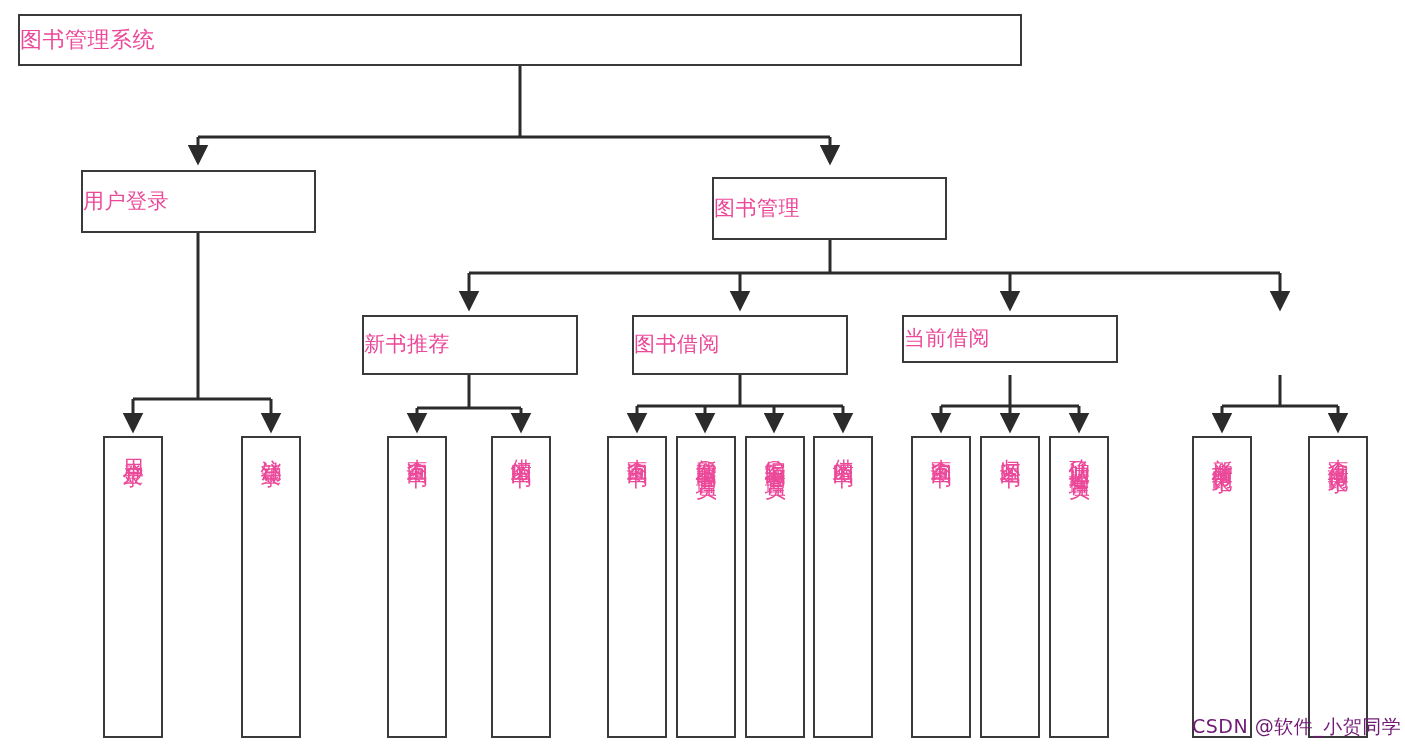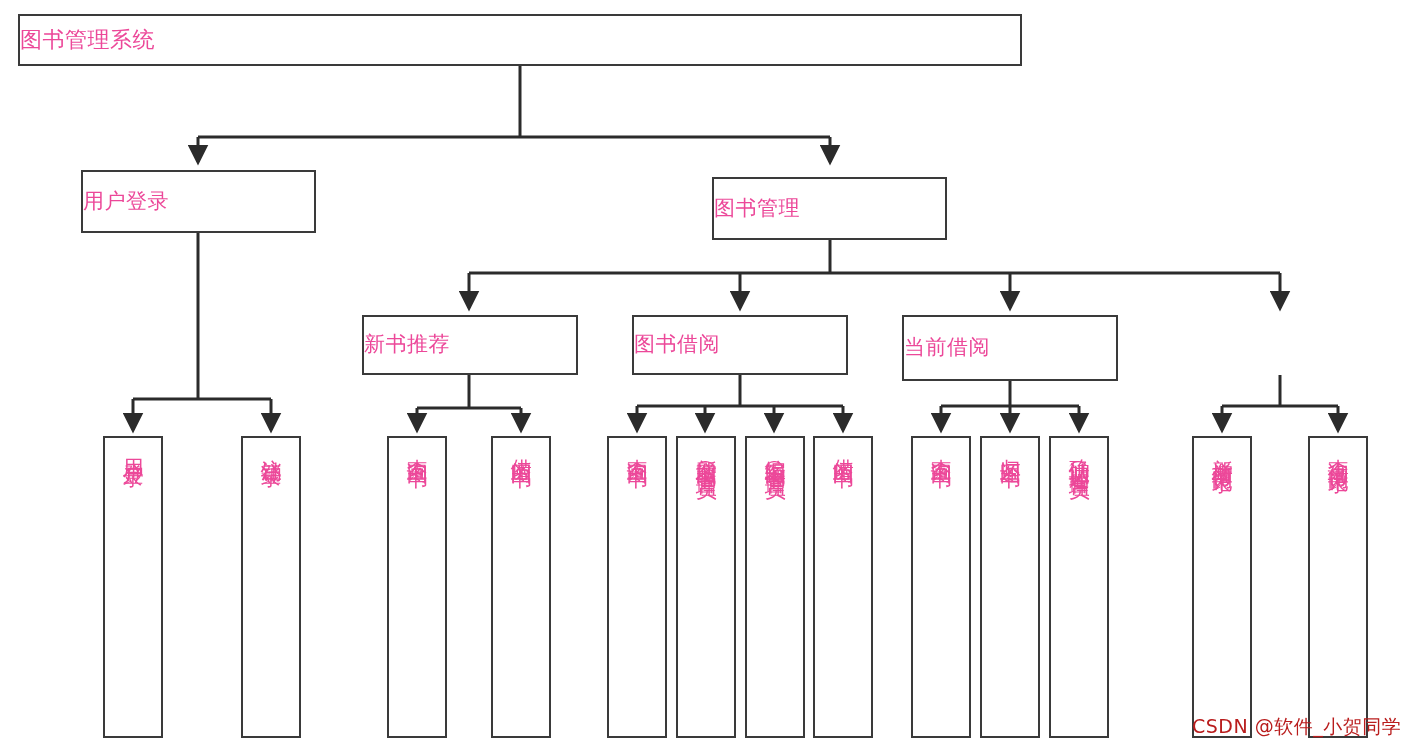--- a/index.html
+++ b/index.html
@@ -57,21 +57,21 @@
     max-height: 100%;
   }
   .node.root {
     font-size: 22px;
   }
   #watermark {
     position: absolute;
     left: 1192px;
     top: 714px;
     font-size: 19px;
-    color: #b91c1c;
+    color: #701a75;
     white-space: nowrap;
     letter-spacing: 0.5px;
   }
 </style>
 </head>
 <body>
 
 <div id="canvas">
 
   <svg id="edges" viewBox="0 0 1405 747" width="1405" height="747">
@@ -134,21 +134,21 @@
   <div class="node horiz" style="left:712px; top:177px; width:235px; height:63px;">
     <span class="label">图书管理</span>
   </div>
 
   <div class="node horiz" style="left:362px; top:315px; width:216px; height:60px;">
     <span class="label">新书推荐</span>
   </div>
   <div class="node horiz" style="left:632px; top:315px; width:216px; height:60px;">
     <span class="label">图书借阅</span>
   </div>
-  <div class="node horiz" style="left:902px; top:315px; width:216px; height:66px;">
+  <div class="node horiz" style="left:902px; top:315px; width:216px; height:48px;">
     <span class="label">当前借阅</span>
   </div>
 
   <div class="node vert" style="left:103px; top:436px; width:60px; height:302px;">
     <span class="label">用户登录</span>
   </div>
   <div class="node vert" style="left:241px; top:436px; width:60px; height:302px;">
     <span class="label">注销登录</span>
   </div>
 

